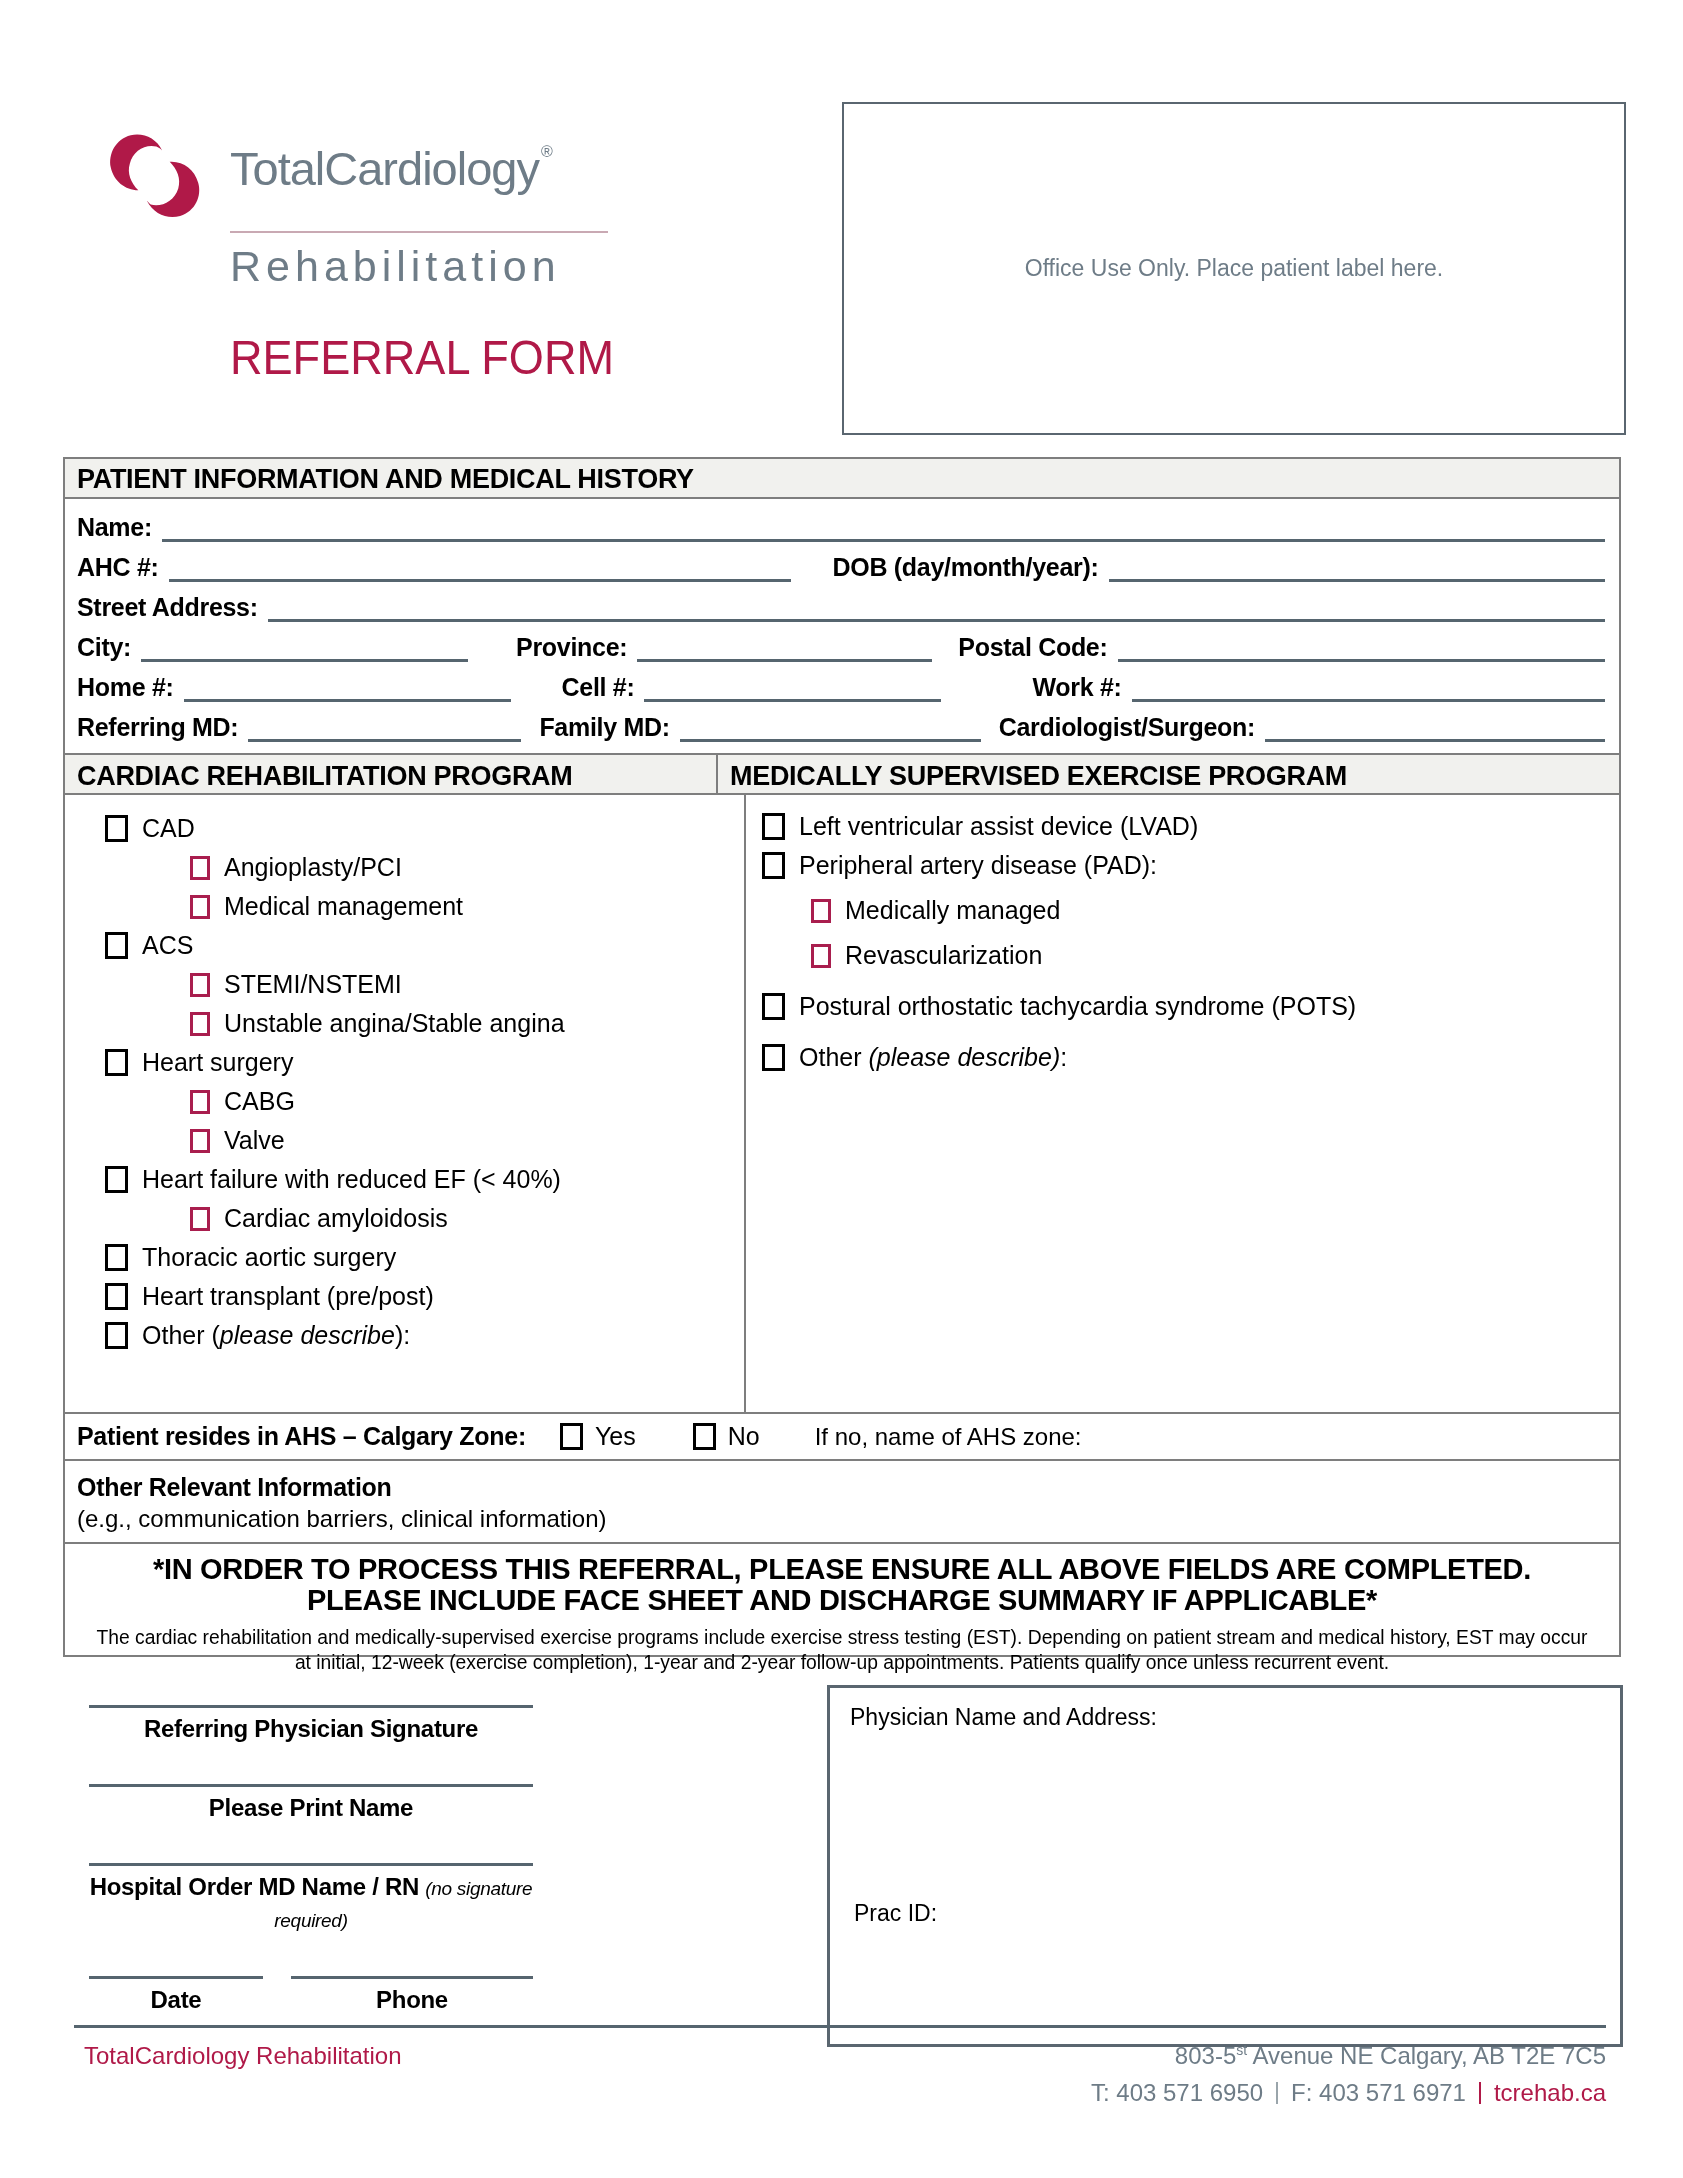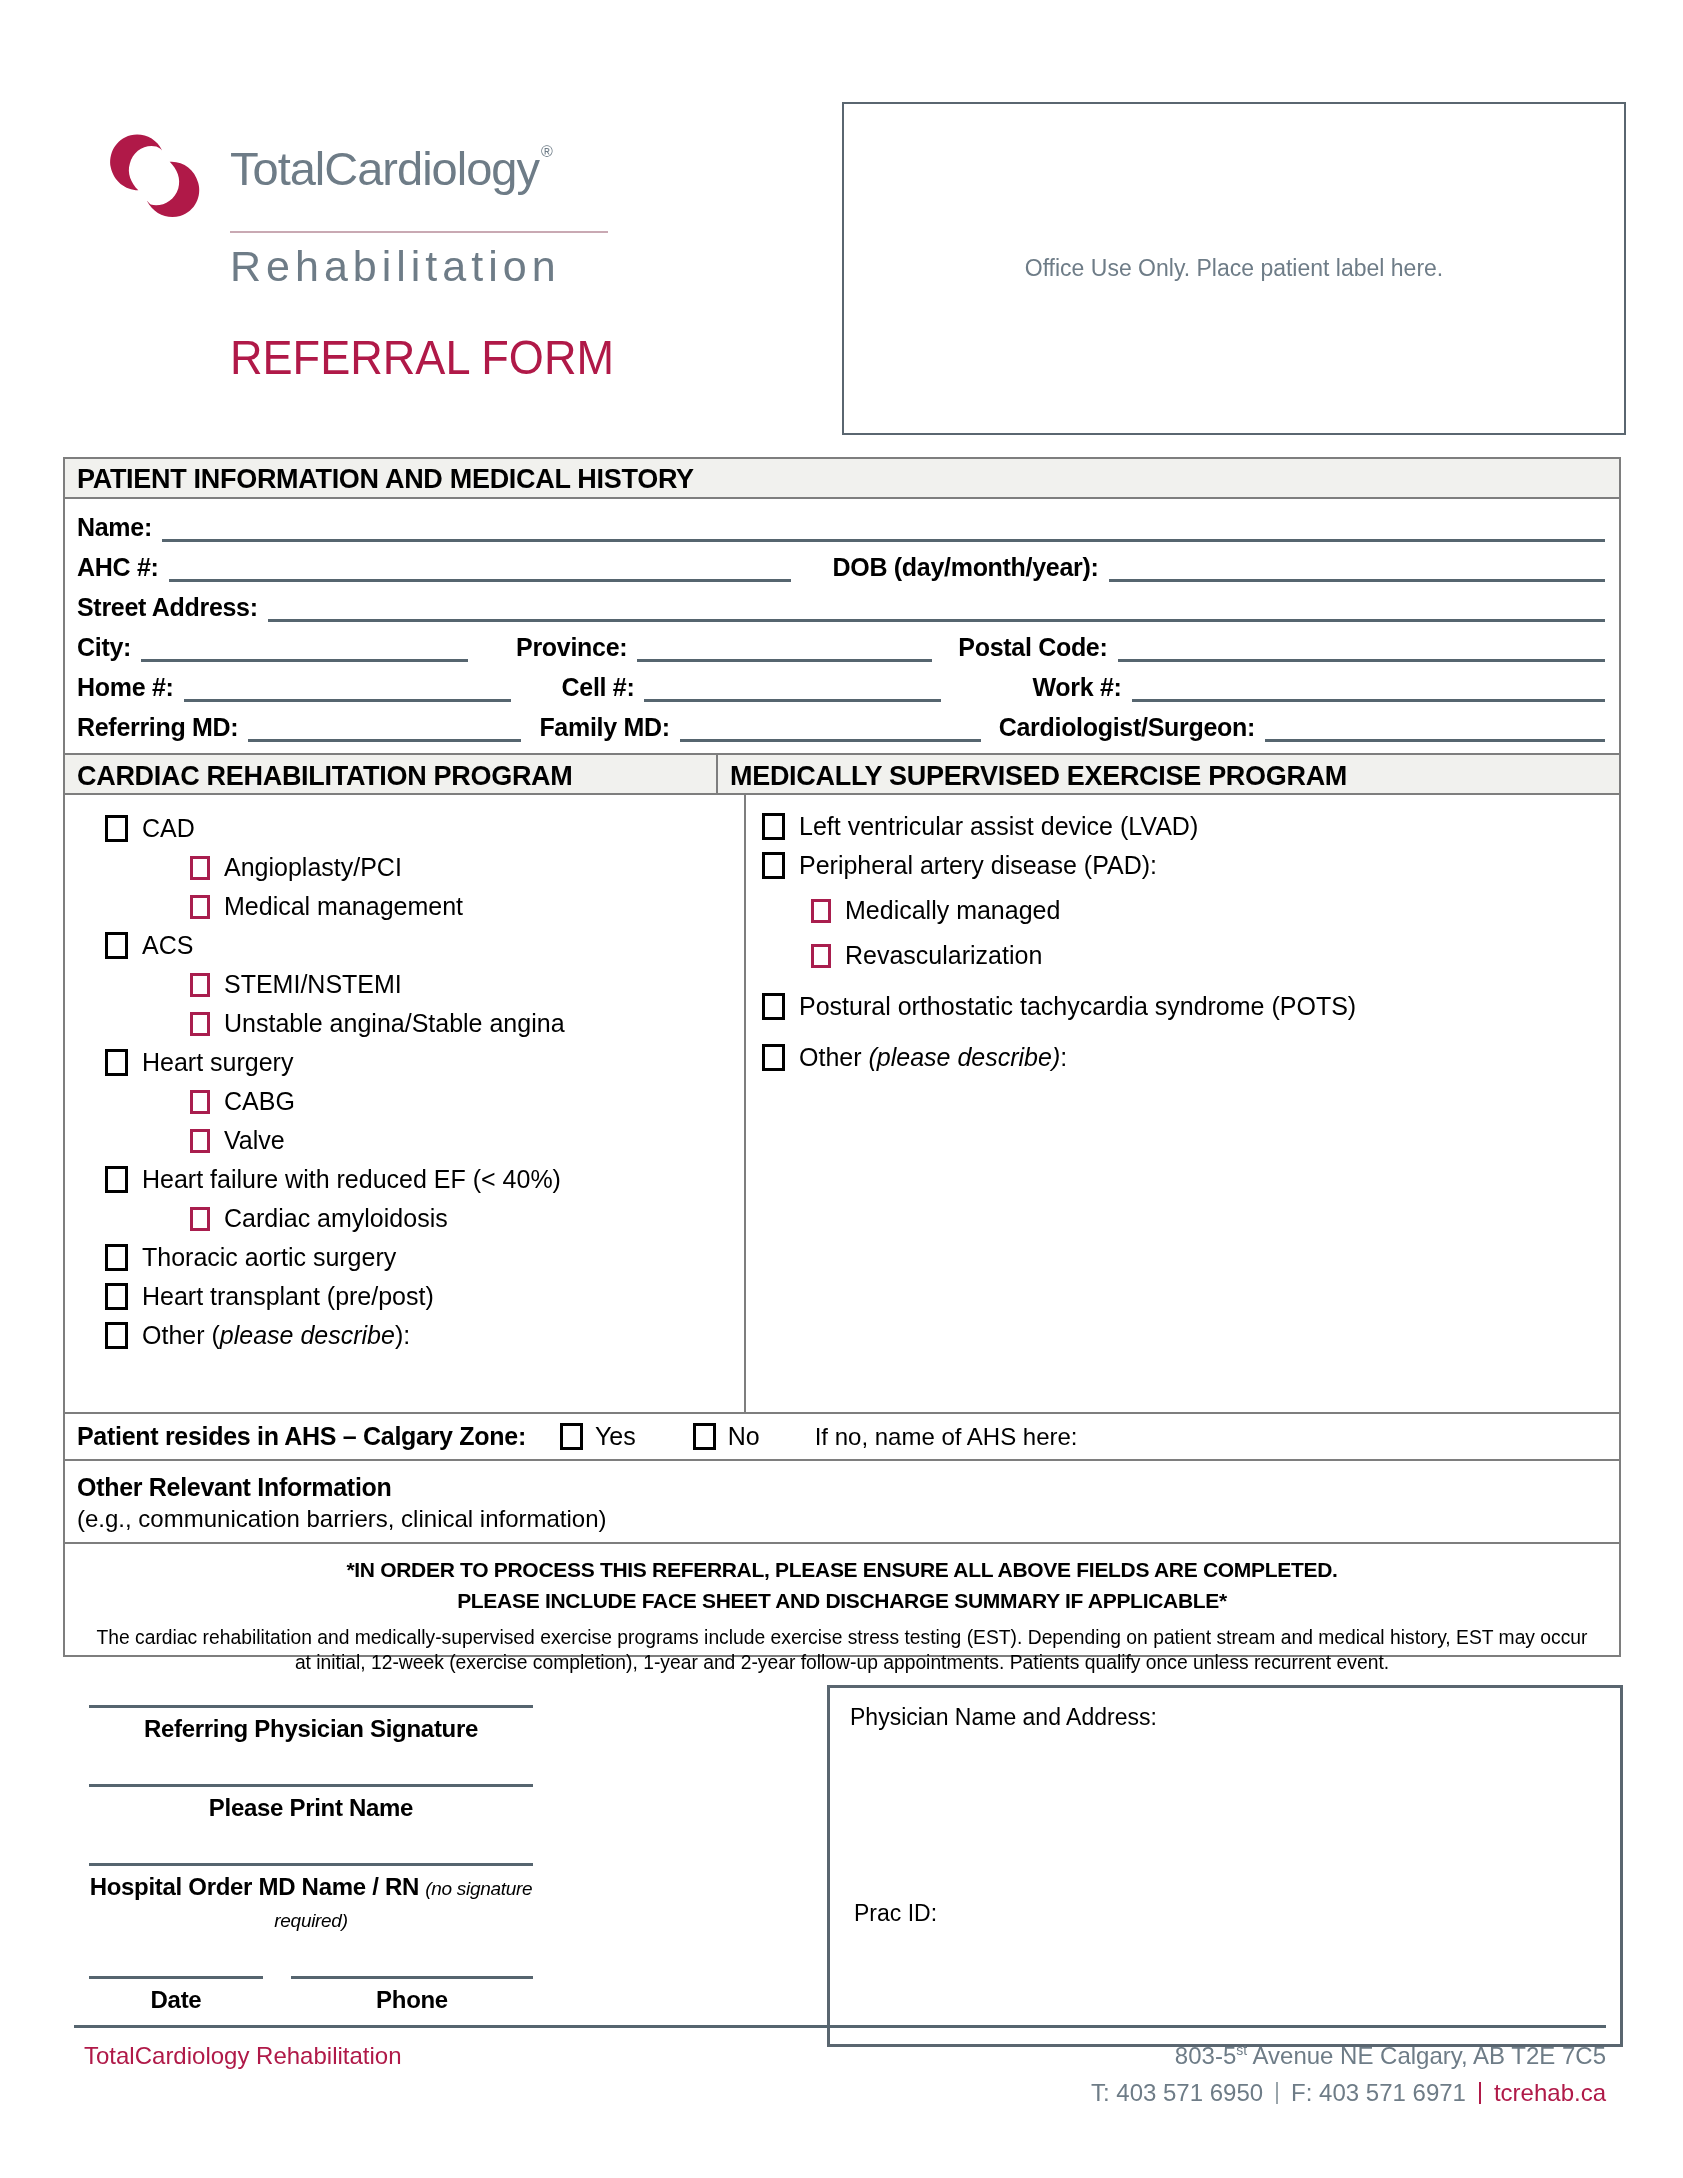--- a/index.html
+++ b/index.html
@@ -62,21 +62,21 @@
   .resides-row .yn{font-size:25px;margin-left:12px;}
   .cb-yes{margin-left:34px;}
   .cb-no{margin-left:57px;}
   .ifno{font-size:24px;margin-left:55px;}
 
   .other-info{border-top:2px solid var(--border);height:83px;padding:10px 12px 0 12px;}
   .other-info .t{font-weight:bold;font-size:25px;letter-spacing:-0.3px;line-height:32px;}
   .other-info .s{font-size:24px;line-height:32px;}
 
   .notice{border-top:2px solid var(--border);height:113px;text-align:center;padding-top:10px;}
-  .notice .b{font-weight:bold;font-size:21px;letter-spacing:-0.3px;line-height:31px;}
+  .notice .b{font-weight:bold;font-size:29px;letter-spacing:-0.3px;line-height:31px;}
   .notice .p{font-size:19.3px;line-height:25px;margin-top:9px;padding:0 26px;}
 
   
   .sig-area{position:absolute;left:89px;top:1705px;width:444px;}
   .sig-line{border-top:3px solid var(--line);height:0;}
   .sig-label{text-align:center;font-weight:bold;font-size:24px;letter-spacing:-0.3px;margin-top:6px;line-height:30px;}
   .sig-group{margin-bottom:40px;}
   .sig-note{font-weight:normal;font-style:italic;font-size:19px;}
   .dp-row{display:flex;}
   .dp-col1{width:174px;}
@@ -259,21 +259,21 @@
           </div>
       </div>
     </div>
 
     <div class="resides-row">
       <span class="flabel">Patient resides in AHS – Calgary Zone:</span>
       <span class="cb cb1 cb-yes"></span>
       <span class="yn">Yes</span>
       <span class="cb cb1 cb-no"></span>
       <span class="yn">No</span>
-      <span class="ifno">If no, name of AHS here:</span>
+      <span class="ifno">If no, name of AHS zone:</span>
     </div>
 
     <div class="other-info">
       <div class="t">Other Relevant Information</div>
       <div class="s">(e.g., communication barriers, clinical information)</div>
     </div>
 
     <div class="notice">
       <div class="b">*IN ORDER TO PROCESS THIS REFERRAL, PLEASE ENSURE ALL ABOVE FIELDS ARE COMPLETED.</div>
       <div class="b">PLEASE INCLUDE FACE SHEET AND DISCHARGE SUMMARY IF APPLICABLE*</div>

